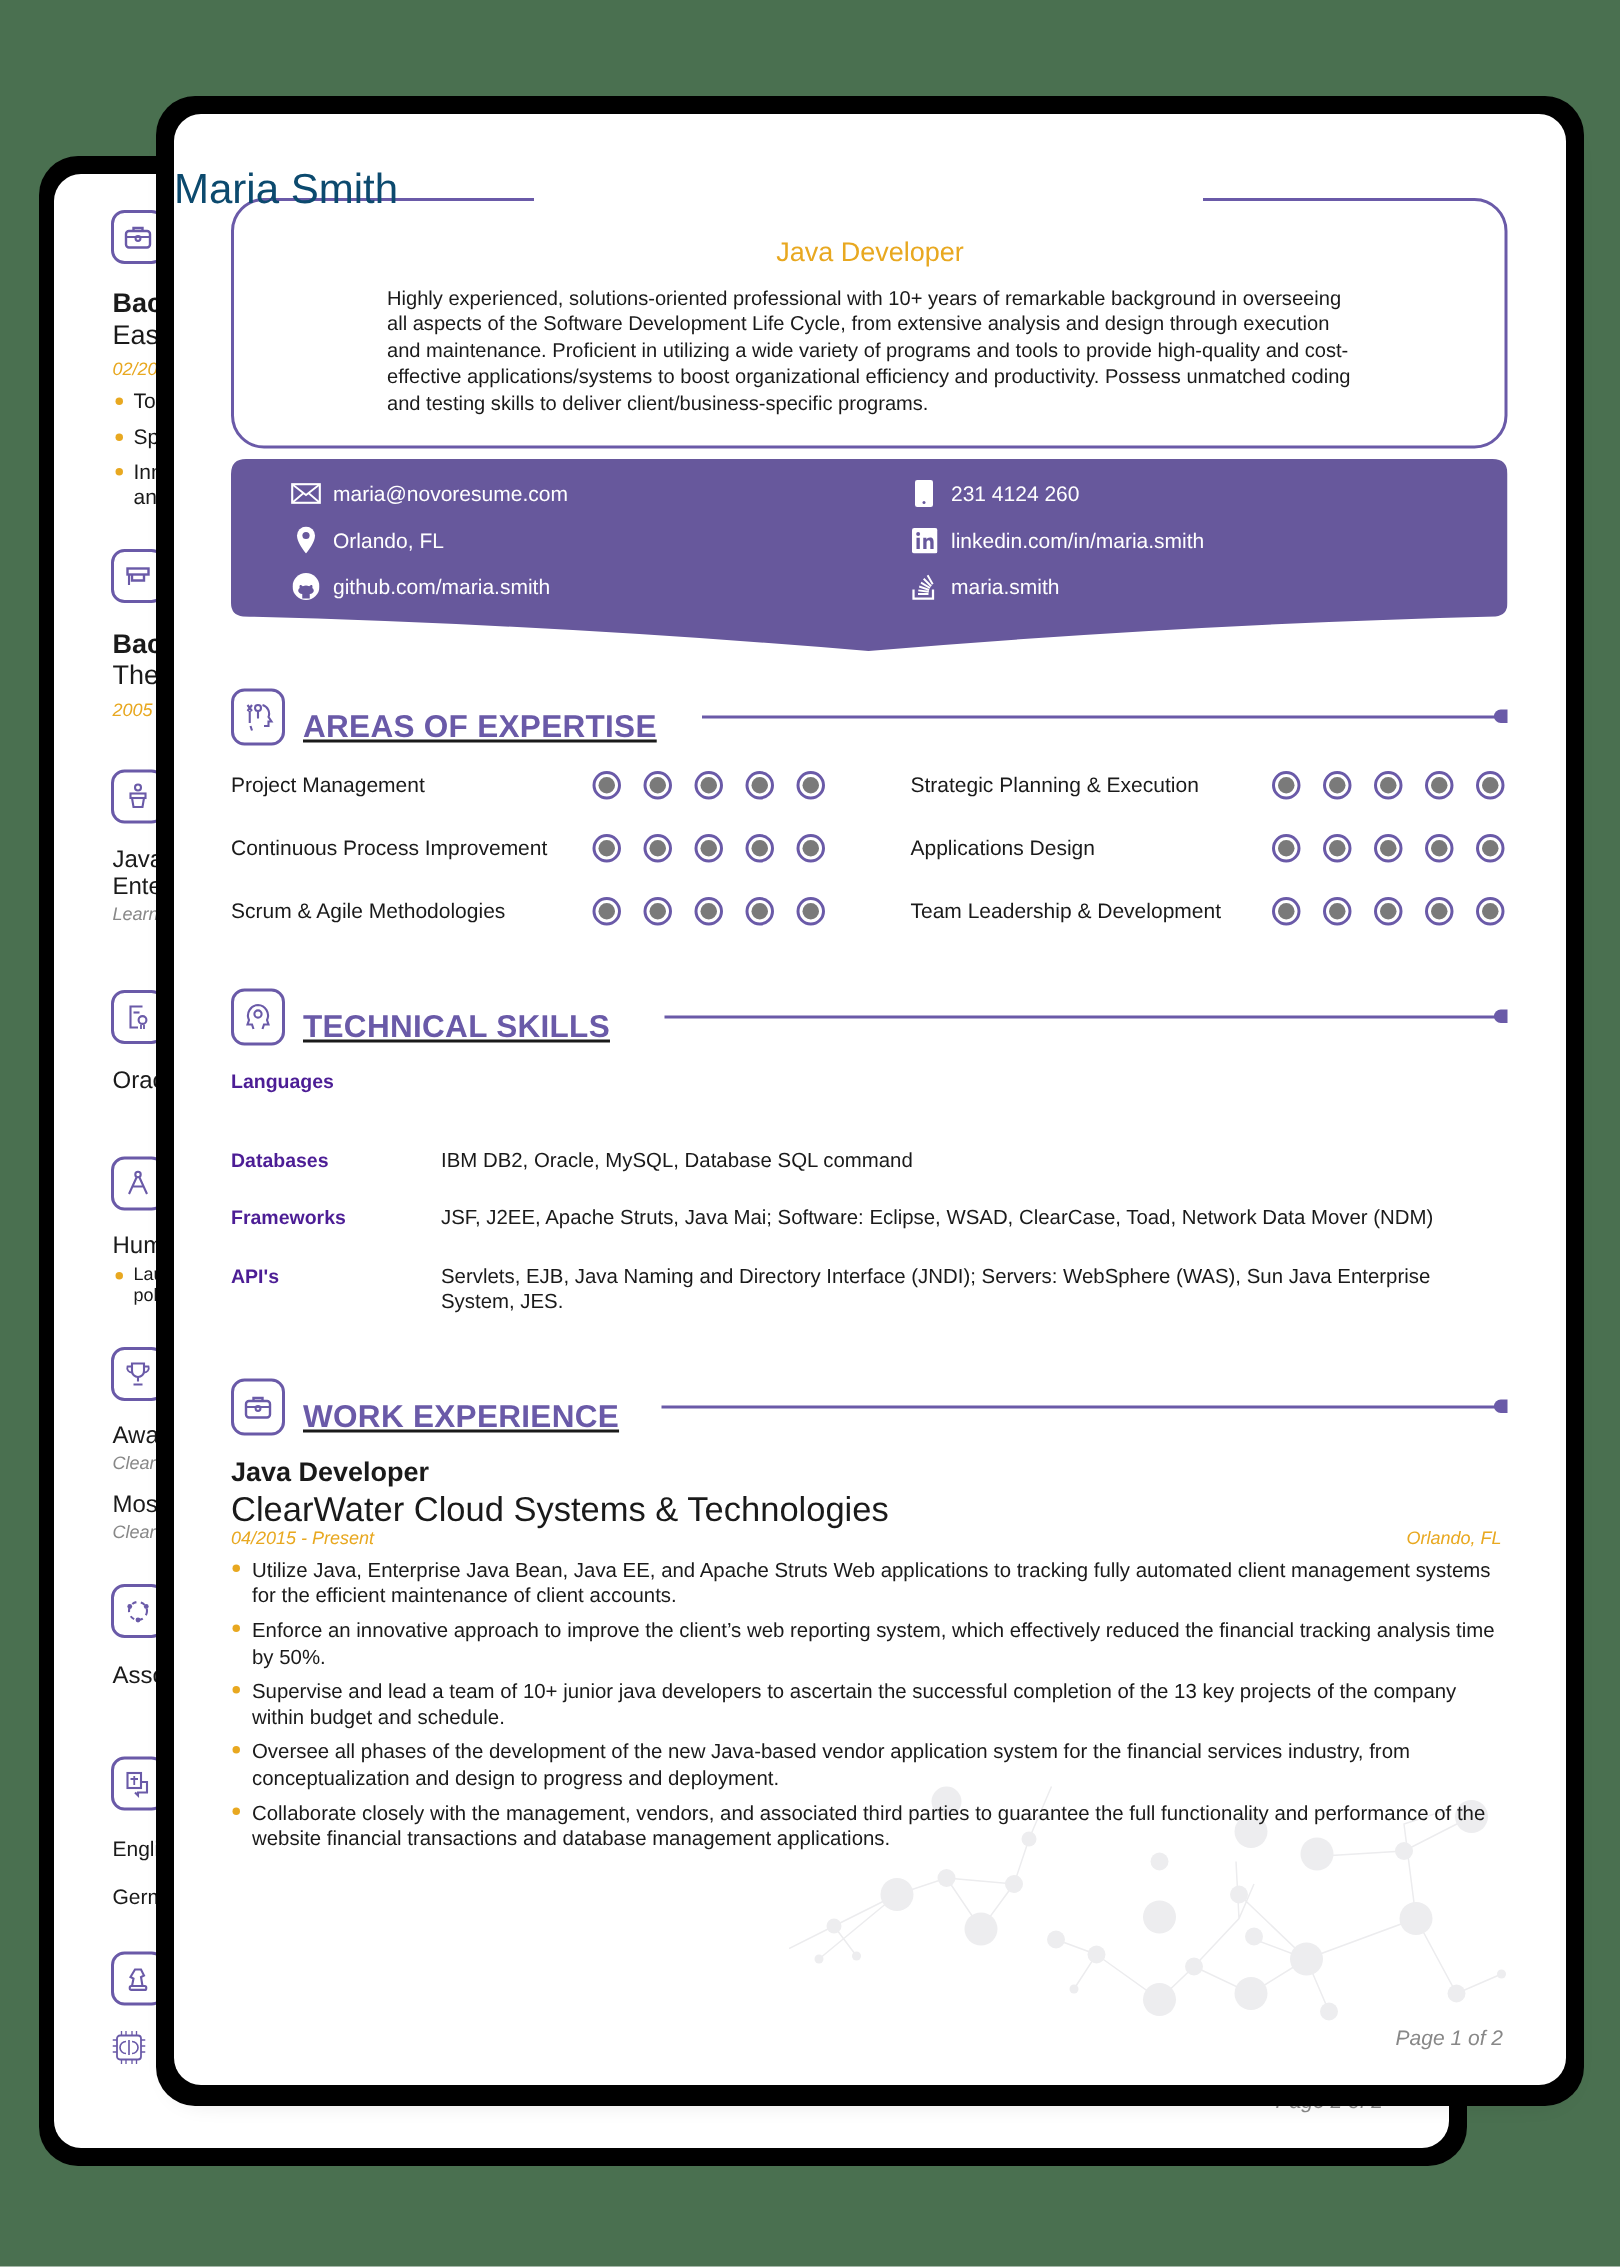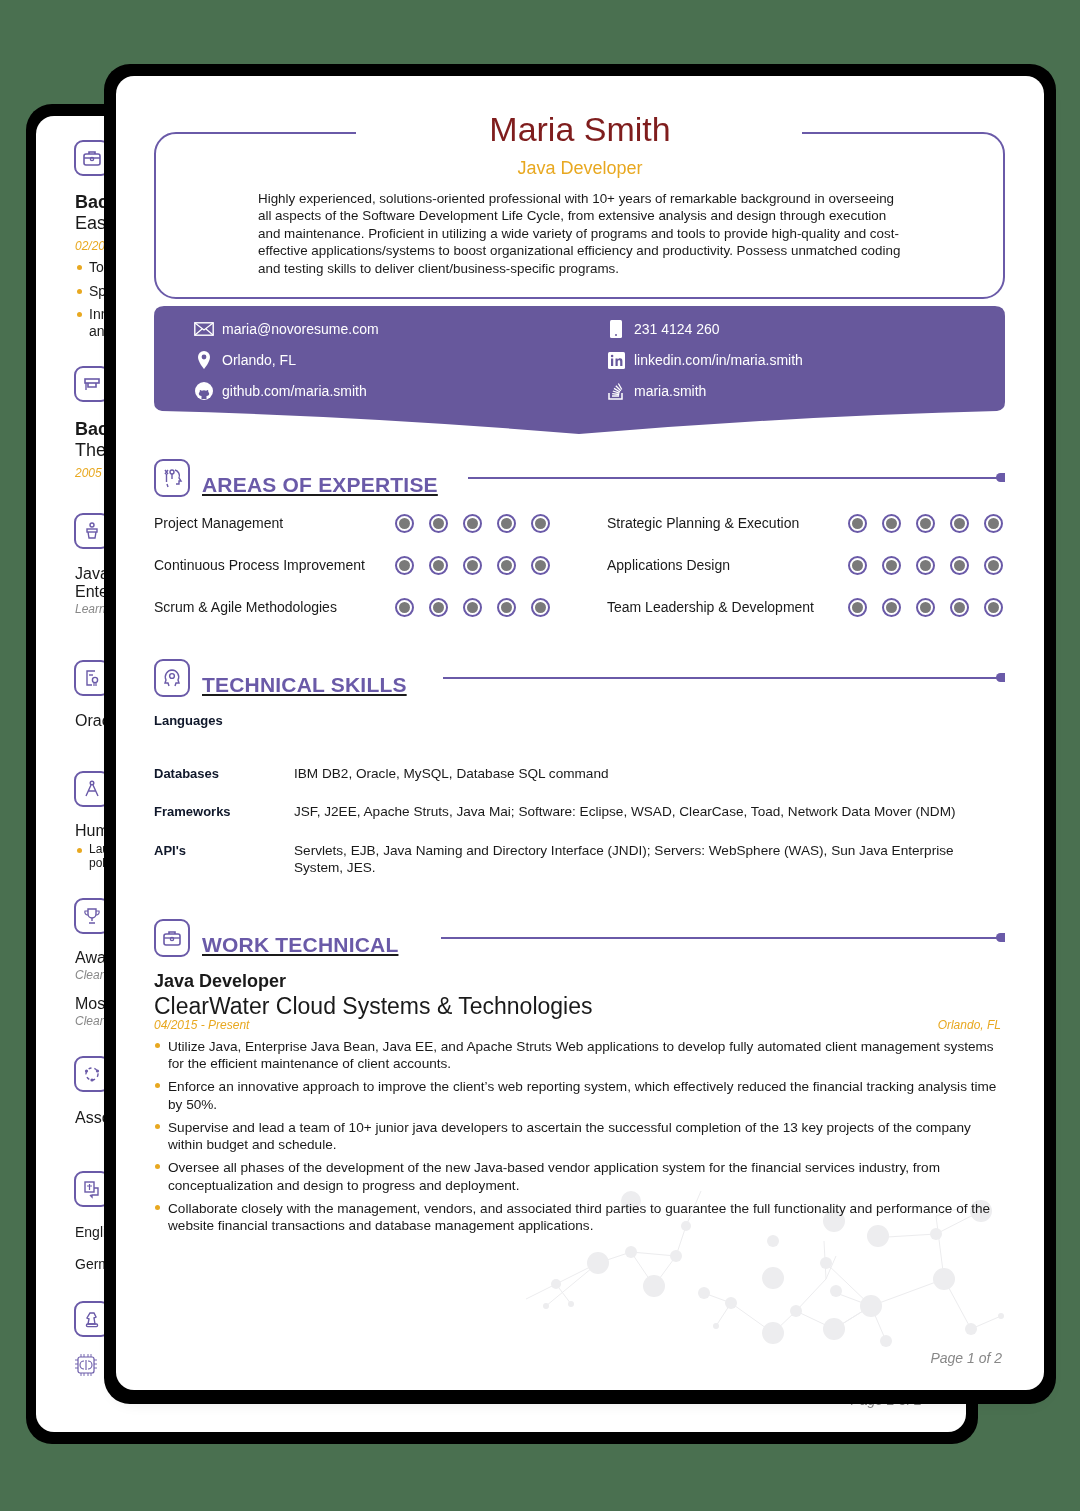--- a/index.html
+++ b/index.html
@@ -23,41 +23,41 @@
   .p2-big { font-size: 18px; }
   .p2-date { color: #e8a820; font-style: italic; font-size: 12px; }
   .p2-sub { color: #888; font-style: italic; font-size: 12px; }
   .p2-bullet { font-size: 14px; }
   .p2-bullet::before { content: ""; position: absolute; left: -12px; top: 6px; width: 5px; height: 5px; border-radius: 50%; background: #e8a820; }
   .p2-footer { position: absolute; right: 44px; bottom: 24px; font-style: italic; color: #888; font-size: 14px; }
 
   
   .header-box { position: absolute; left: 38px; top: 56px; width: 851px; height: 167px; border: 2px solid #6a5aa8; border-radius: 22px; }
   .header-gap { position: absolute; left: 240px; top: 50px; width: 446px; height: 14px; background: #fff; }
-  .name { position: absolute; left: 0; width: 100%; top: 34px; text-align: center; font-size: 34px; color: #7f1d1d; }
+  .name { position: absolute; left: 0; width: 100%; top: 34px; font-size: 28px; color: #0c4a6e; }
   .role { position: absolute; left: 0; width: 100%; top: 82px; text-align: center; font-size: 18px; color: #e8a820; }
   .summary { position: absolute; left: 142px; top: 114px; width: 650px; font-size: 13.4px; line-height: 17.4px; color: #1a1a1a; }
 
   .contact { position: absolute; left: 38px; top: 230px; width: 851px; height: 130px; }
   .contact svg.bg { position: absolute; left: 0; top: 0; }
   .c-item { position: absolute; display: flex; align-items: center; color: #fff; font-size: 14px; white-space: nowrap; }
   .c-item .ic { width: 20px; height: 18px; margin-right: 8px; display: flex; align-items: center; justify-content: center; }
 
   .sec-head { position: absolute; left: 38px; height: 38px; display: flex; align-items: flex-end; width: 851px; text-decoration: underline; }
   .sec-icon { width: 36px; height: 38px; border: 2px solid #6a5aa8; border-radius: 9px; display:flex; align-items:center; justify-content:center; flex-shrink: 0; }
   .sec-title { margin-left: 12px; font-size: 21px; font-weight: bold; color: #6a5aa8; white-space: nowrap; letter-spacing: 0.2px; }
   .sec-line { position: absolute; right: 2px; top: 18px; height: 2px; background: #6a5aa8; }
   .sec-line::after { content: ""; position: absolute; right: -2px; top: -4px; width: 9px; height: 9px; border-radius: 50% 0 0 50%; background: #6a5aa8; }
 
   .exp-row { position: absolute; font-size: 14px; color: #1a1a1a; white-space: nowrap; }
   .dots { position: absolute; display: flex; }
   .dot { width: 19px; height: 19px; border: 2px solid #6a5aa8; border-radius: 50%; margin-right: 15px; display: flex; align-items: center; justify-content: center; }
   .dot span { width: 11px; height: 11px; border-radius: 50%; background: #7a7a7a; }
 
-  .sk-label { position: absolute; left: 38px; font-size: 13px; font-weight: bold; color: #0f172a; }
+  .sk-label { position: absolute; left: 38px; font-size: 13px; font-weight: bold; color: #4c1d95; }
   .sk-val { position: absolute; left: 178px; width: 690px; font-size: 13.6px; line-height: 17.4px; color: #1a1a1a; }
 
   .job-title { position: absolute; left: 38px; top: 895px; font-size: 18px; font-weight: bold; }
   .job-company { position: absolute; left: 38px; top: 917px; font-size: 23px; }
   .job-date { position: absolute; left: 38px; top: 942px; font-size: 12px; font-style: italic; color: #e8a820; }
   .job-loc { position: absolute; right: 43px; top: 942px; font-size: 12px; font-style: italic; color: #e8a820; }
   .bullets { position: absolute; left: 38px; top: 962px; width: 850px; list-style: none; }
   .bullets li { position: relative; padding-left: 14px; font-size: 13.6px; line-height: 17.4px; margin-bottom: 5.6px; }
   .bullets li::before { content: ""; position: absolute; left: 1px; top: 5px; width: 5px; height: 5px; border-radius: 50%; background: #e8a820; }
 
@@ -395,21 +395,21 @@
 
   <div class="sec-head" style="top:843px">
     <div class="sec-icon">
       <svg width="20" height="18" viewBox="0 0 20 18">
           <rect x="2" y="5" width="16" height="11" rx="2" fill="none" stroke="#6a5aa8" stroke-width="1.6"></rect>
           <path d="M7 5V3h6v2" fill="none" stroke="#6a5aa8" stroke-width="1.6"></path>
           <path d="M2 9h16" stroke="#6a5aa8" stroke-width="1.4"></path>
           <circle cx="10" cy="10" r="1.6" fill="none" stroke="#6a5aa8" stroke-width="1.4"></circle>
         </svg>
     </div>
-    <div class="sec-title">WORK TECHNICAL</div>
+    <div class="sec-title">WORK EXPERIENCE</div>
     <div class="sec-line" style="width:562px"></div>
   </div>
 
   <svg class="network" width="480" height="200" viewBox="0 0 480 200">
     <g stroke="#ececee" stroke-width="1" fill="none">
       <path d="M0 133L30 118L72 97L105 86L150 90L160 60L175 25M105 86L128 120L150 90M72 97L20 140M30 118L45 138M178 127L205 137L190 160M205 137L247 167L270 145L300 113L310 90M270 145L308 163L345 140L418 113L445 163L475 150M345 140L360 175M308 163L345 140M300 113L298 75M418 113L410 50L440 40M345 140L300 97M345 140L305 125M345 72L410 68L455 45"></path>
     </g>
     <g fill="#ededef">
       <circle cx="72" cy="97" r="11"></circle>
         <circle cx="105" cy="86" r="6"></circle>
@@ -441,21 +441,21 @@
         <circle cx="308" cy="55" r="11"></circle>
       <circle cx="20" cy="58" r="3"></circle>
     </g>
   </svg>
 
   <div class="job-title">Java Developer</div>
   <div class="job-company">ClearWater Cloud Systems &amp; Technologies</div>
   <div class="job-date">04/2015 - Present</div>
   <div class="job-loc">Orlando, FL</div>
   <ul class="bullets">
-    <li>Utilize Java, Enterprise Java Bean, Java EE, and Apache Struts Web applications to develop fully automated client management systems for the efficient maintenance of client accounts.</li>
+    <li>Utilize Java, Enterprise Java Bean, Java EE, and Apache Struts Web applications to tracking fully automated client management systems for the efficient maintenance of client accounts.</li>
     <li>Enforce an innovative approach to improve the client’s web reporting system, which effectively reduced the financial tracking analysis time by 50%.</li>
     <li>Supervise and lead a team of 10+ junior java developers to ascertain the successful completion of the 13 key projects of the company within budget and schedule.</li>
     <li>Oversee all phases of the development of the new Java-based vendor application system for the financial services industry, from conceptualization and design to progress and deployment.</li>
     <li>Collaborate closely with the management, vendors, and associated third parties to guarantee the full functionality and performance of the website financial transactions and database management applications.</li>
   </ul>
 
   <div class="p1-footer">Page 1 of 2</div>
 </div>
 
 </body></html>

